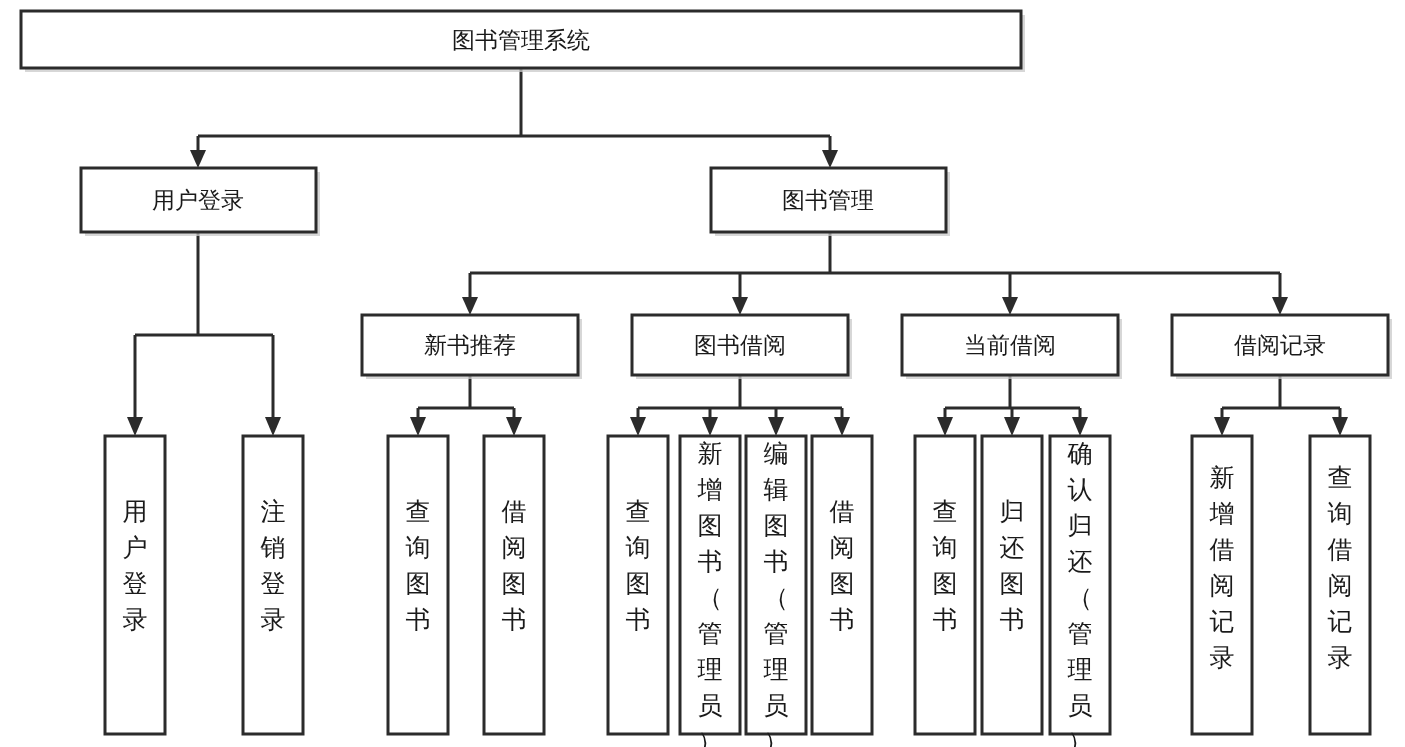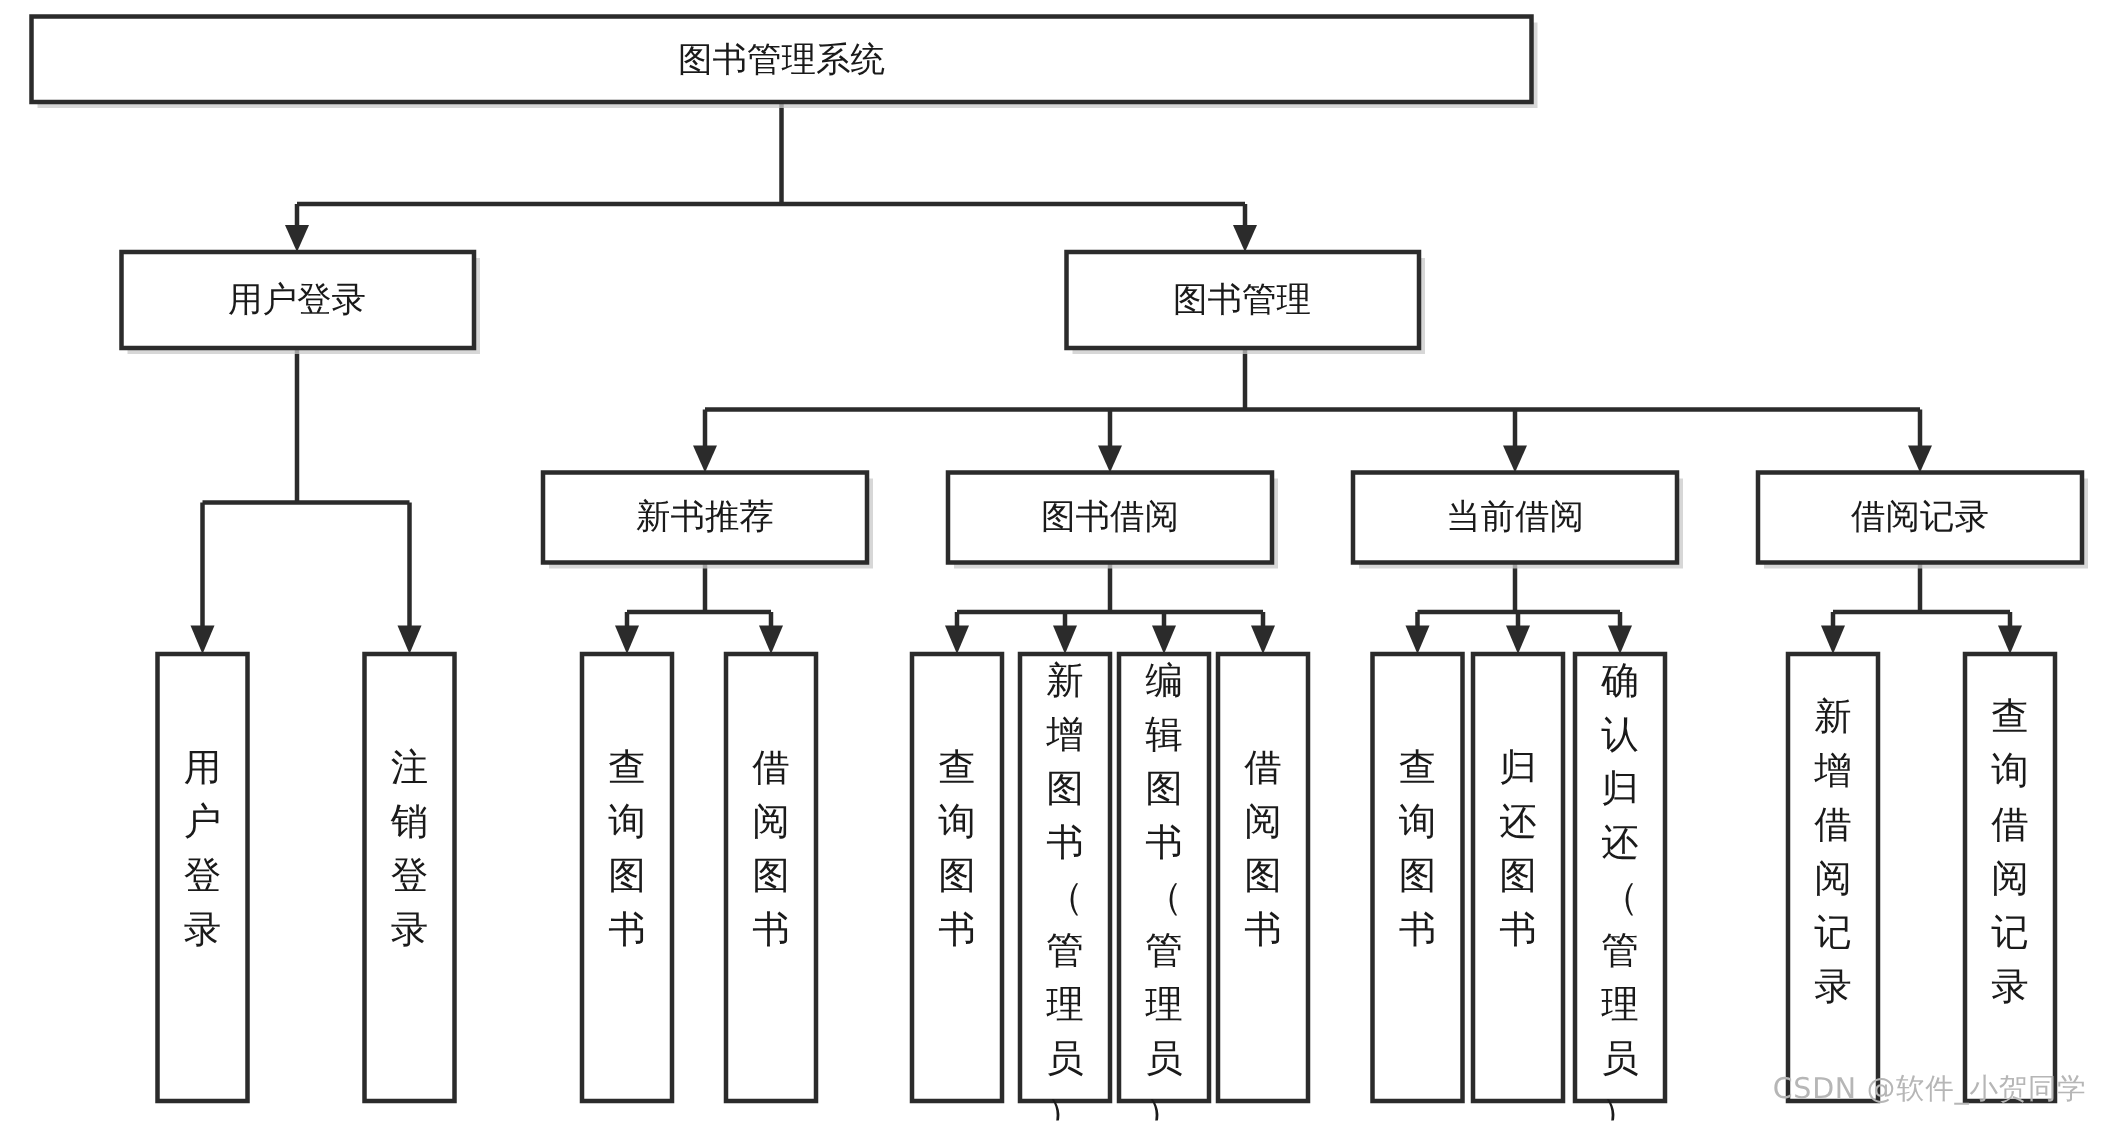--- a/index.html
+++ b/index.html
@@ -228,14 +228,13 @@
     <g>
       <rect class="node-rect" x="1192" y="436" width="60" height="298"></rect>
       <text class="node-label-v" x="1222" y="486"><tspan x="1222" y="486">新</tspan><tspan x="1222" y="522">增</tspan><tspan x="1222" y="558">借</tspan><tspan x="1222" y="594">阅</tspan><tspan x="1222" y="630">记</tspan><tspan x="1222" y="666">录</tspan></text>
     </g>
     <g>
       <rect class="node-rect" x="1310" y="436" width="60" height="298"></rect>
       <text class="node-label-v" x="1340" y="486"><tspan x="1340" y="486">查</tspan><tspan x="1340" y="522">询</tspan><tspan x="1340" y="558">借</tspan><tspan x="1340" y="594">阅</tspan><tspan x="1340" y="630">记</tspan><tspan x="1340" y="666">录</tspan></text>
     </g>
   </svg>
 
-  <div class="watermark">CSDN @软件_小贺同学</div>
 </div>
 
 </body></html>

